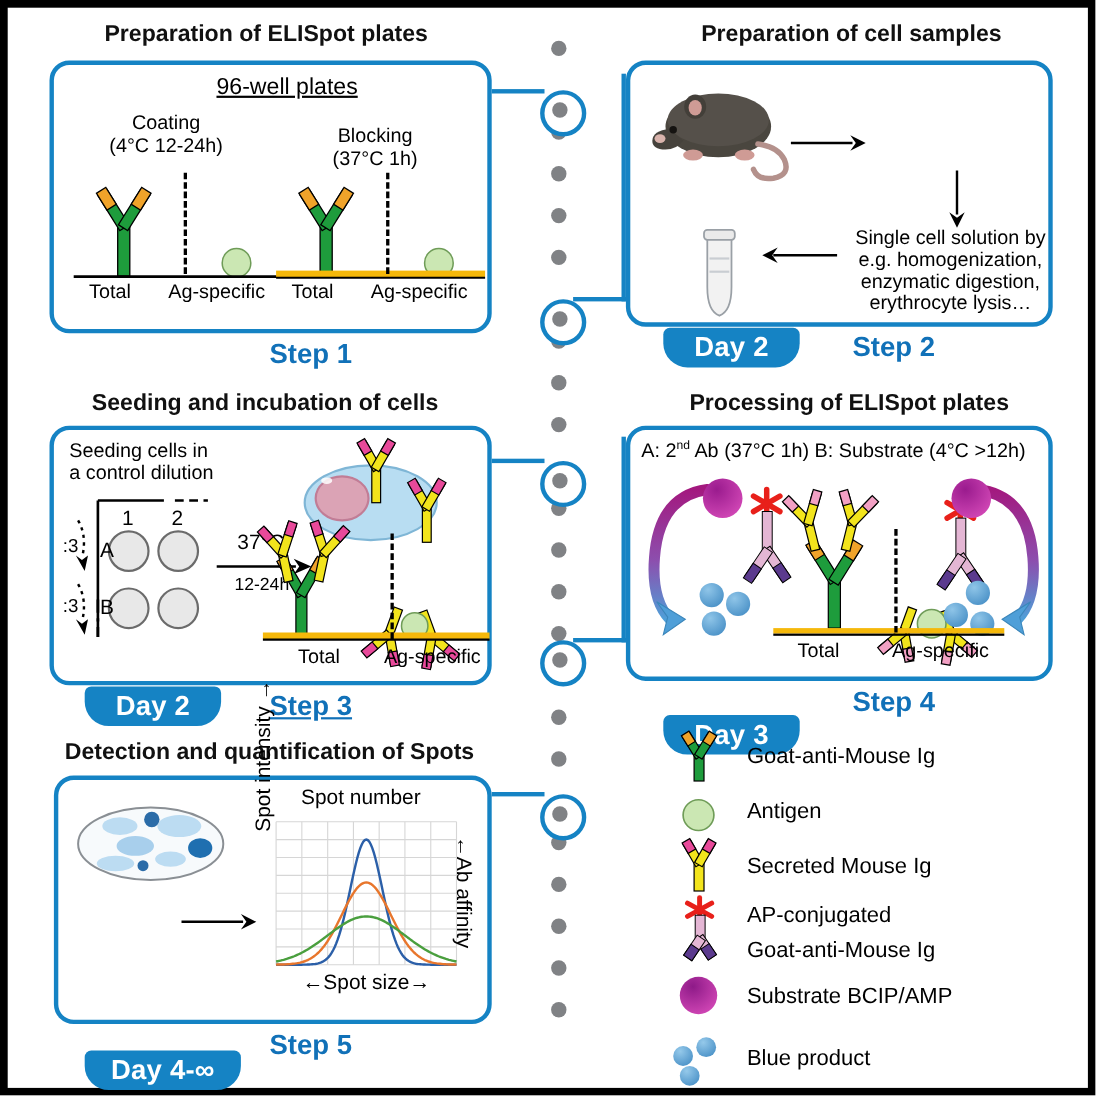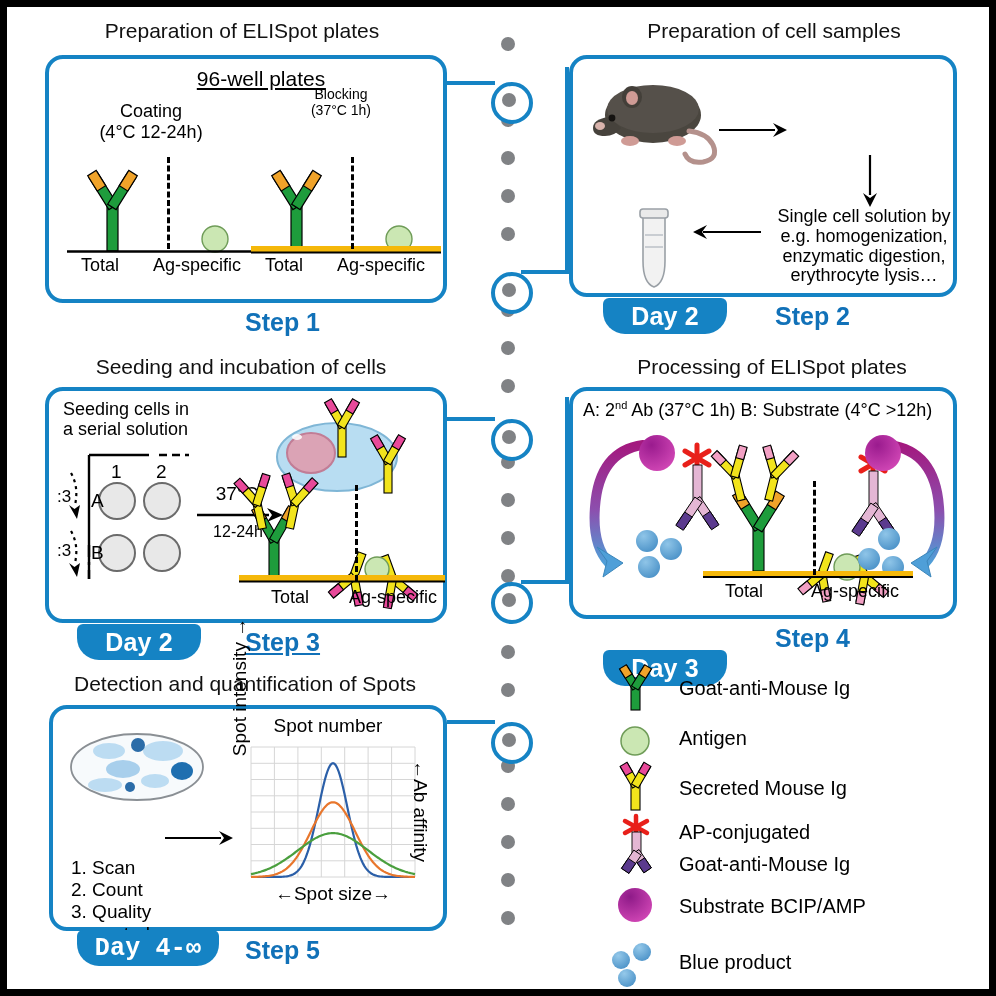--- a/index.html
+++ b/index.html
@@ -1,21 +1,21 @@
 <!DOCTYPE html>
 <html><head>
 <meta charset="utf-8">
 <style>
   html,body{margin:0;padding:0;background:#fff;}
   body{width:996px;height:996px;overflow:hidden;
        font-family:"Liberation Sans","DejaVu Sans",sans-serif;color:#000;}
   #root{position:relative;width:996px;height:996px;box-sizing:border-box;
         border:7px solid #000;background:#fff;}
   .abs{position:absolute;}
-  .ttl{font-size:21px;font-weight:400;text-align:center;color:#111;white-space:nowrap;}
+  .ttl{font-size:21px;font-weight:700;text-align:center;color:#111;white-space:nowrap;}
   .panel{position:absolute;border:4px solid #1583c4;border-radius:18px;background:#fff;box-sizing:border-box;}
   .daybadge{position:absolute;background:#1583c4;color:#fff;font-weight:bold;font-size:25px;
             display:flex;align-items:center;justify-content:center;
             border-radius:6px 6px 22px 22px;letter-spacing:.2px;}
   .steplbl{position:absolute;color:#1171b8;font-weight:bold;font-size:25px;white-space:nowrap;}
   .txt{position:absolute;font-size:17px;line-height:1.12;color:#000;}
   .ctr{text-align:center;}
   .lbl{position:absolute;font-size:18px;color:#000;white-space:nowrap;}
   .legtxt{position:absolute;font-size:20px;color:#000;white-space:nowrap;line-height:1.2;}
   .baseline{position:absolute;background:#000;height:2px;}
@@ -106,21 +106,21 @@
       </g>
 
       <circle cx="148" cy="78" r="13" fill="#cbe7b3" stroke="#6f9c58" stroke-width="1.4"></circle>
 
       <line x1="0" y1="90.5" x2="190" y2="90.5" stroke="#000" stroke-width="2.4"></line>
     </svg>
     <div class="dashv" style="left:118px;top:98px;height:92px;"></div>
     <div class="lbl" style="left:32px;top:196px;">Total</div>
     <div class="lbl" style="left:104px;top:196px;">Ag-specific</div>
 
-    <div class="abs ctr" style="left:212px;top:28px;width:160px;font-size:14px;line-height:1.14;">
+    <div class="abs ctr" style="left:212px;top:54px;width:160px;font-size:18px;line-height:1.14;">
       <div>Blocking</div>
       <div>(37°C 1h)</div>
     </div>
 
     <svg class="abs" style="left:202px;top:102px;" width="190" height="110" viewBox="0 0 190 110">
       <g stroke="#000" stroke-width="1.2">
         <rect x="40" y="42" width="11" height="48" fill="#1e9c3c"></rect>
         <g transform="rotate(-32 45.5 44)">
             <rect x="40" y="8" width="10" height="38" fill="#1e9c3c"></rect>
             <rect x="40" y="6" width="10" height="18" fill="#f0a32a"></rect>
@@ -188,21 +188,21 @@
   </div>
 
   <div class="daybadge" style="left:596px;top:291px;width:124px;height:36px;">Day 2</div>
   <div class="steplbl" style="left:768px;top:295px;">Step 2</div>
 
   <div class="ttl abs" style="left:24px;top:348px;width:420px;">Seeding and incubation of cells</div>
 
   <div class="panel" style="left:38px;top:380px;width:402px;height:236px;">
     <div class="txt" style="left:14px;top:8px;font-size:18px;line-height:1.12;">
       <div>Seeding cells in</div>
-      <div>a serial solution</div>
+      <div>a control dilution</div>
     </div>
 
     <svg class="abs" style="left:8px;top:58px;" width="200" height="150" viewBox="0 0 200 150">
       <line x1="32" y1="6" x2="92" y2="6" stroke="#000" stroke-width="2.4"></line>
       <line x1="102" y1="6" x2="132" y2="6" stroke="#000" stroke-width="2.4" stroke-dasharray="8 5"></line>
       <path d="M32 6 L32 130" stroke="#000" stroke-width="2.4" stroke-dasharray="40 0"></path>
       <path d="M32 96 L32 130" stroke="#000" stroke-width="2.4" stroke-dasharray="12 5 3 5"></path>
       <g>
         <circle cx="60" cy="52" r="18" fill="#e8e8e8" stroke="#6b6b6b" stroke-width="2"></circle>
         <circle cx="105" cy="52" r="18" fill="#e8e8e8" stroke="#6b6b6b" stroke-width="2"></circle>
@@ -503,26 +503,20 @@
       <circle cx="71" cy="16" r="7" fill="#2b6ca8"></circle>
       <circle cx="63" cy="58" r="5" fill="#2b6ca8"></circle>
       <ellipse cx="115" cy="42" rx="11" ry="9" fill="#1f6fb0"></ellipse>
     </svg>
 
     <svg class="abs" style="left:112px;top:120px;" width="70" height="18" viewBox="0 0 70 18">
       <line x1="0" y1="9" x2="56" y2="9" stroke="#000" stroke-width="2.2"></line>
       <path d="M54 2 L68 9 L54 16 L59 9 Z" fill="#000"></path>
     </svg>
 
-    <div class="txt" style="left:18px;top:148px;font-size:19px;line-height:1.16;">
-      <div>1. Scan</div>
-      <div>2. Count</div>
-      <div>3. Quality</div>
-      <div style="padding-left:22px;">control</div>
-    </div>
 
     <div class="abs ctr" style="left:180px;top:6px;width:190px;font-size:19px;">Spot number</div>
     <div class="abs" style="left:176px;top:48px;width:140px;font-size:19px;transform:rotate(-90deg);transform-origin:left top;text-align:center;white-space:nowrap;">Spot intensity →</div>
     <svg class="abs" style="left:198px;top:38px;" width="164" height="130" viewBox="0 0 164 130">
         <line x1="0.0" y1="0" x2="0.0" y2="130" stroke="#d6d6d6" stroke-width="1"></line>
         <line x1="23.4" y1="0" x2="23.4" y2="130" stroke="#d6d6d6" stroke-width="1"></line>
         <line x1="46.9" y1="0" x2="46.9" y2="130" stroke="#d6d6d6" stroke-width="1"></line>
         <line x1="70.3" y1="0" x2="70.3" y2="130" stroke="#d6d6d6" stroke-width="1"></line>
         <line x1="93.7" y1="0" x2="93.7" y2="130" stroke="#d6d6d6" stroke-width="1"></line>
         <line x1="117.1" y1="0" x2="117.1" y2="130" stroke="#d6d6d6" stroke-width="1"></line>
@@ -538,21 +532,21 @@
         <line x1="0" y1="113.8" x2="164" y2="113.8" stroke="#d6d6d6" stroke-width="1"></line>
         <line x1="0" y1="130.0" x2="164" y2="130.0" stroke="#d6d6d6" stroke-width="1"></line>
         <path d="M0.00 130.00 L1.37 130.00 L2.73 130.00 L4.10 130.00 L5.47 130.00 L6.83 130.00 L8.20 130.00 L9.57 130.00 L10.93 130.00 L12.30 130.00 L13.67 130.00 L15.03 130.00 L16.40 130.00 L17.77 129.99 L19.13 129.99 L20.50 129.99 L21.87 129.98 L23.23 129.97 L24.60 129.95 L25.97 129.93 L27.33 129.90 L28.70 129.86 L30.07 129.81 L31.43 129.73 L32.80 129.63 L34.17 129.50 L35.53 129.32 L36.90 129.08 L38.27 128.78 L39.63 128.38 L41.00 127.88 L42.37 127.25 L43.73 126.46 L45.10 125.49 L46.47 124.29 L47.83 122.85 L49.20 121.11 L50.57 119.06 L51.93 116.65 L53.30 113.85 L54.67 110.63 L56.03 106.98 L57.40 102.89 L58.77 98.35 L60.13 93.37 L61.50 87.98 L62.87 82.23 L64.23 76.16 L65.60 69.86 L66.97 63.42 L68.33 56.93 L69.70 50.52 L71.07 44.31 L72.43 38.43 L73.80 33.00 L75.17 28.17 L76.53 24.03 L77.90 20.69 L79.27 18.25 L80.63 16.75 L82.00 16.25 L83.37 16.75 L84.73 18.25 L86.10 20.69 L87.47 24.03 L88.83 28.17 L90.20 33.00 L91.57 38.43 L92.93 44.31 L94.30 50.52 L95.67 56.93 L97.03 63.42 L98.40 69.86 L99.77 76.16 L101.13 82.23 L102.50 87.98 L103.87 93.37 L105.23 98.35 L106.60 102.89 L107.97 106.98 L109.33 110.63 L110.70 113.85 L112.07 116.65 L113.43 119.06 L114.80 121.11 L116.17 122.85 L117.53 124.29 L118.90 125.49 L120.27 126.46 L121.63 127.25 L123.00 127.88 L124.37 128.38 L125.73 128.78 L127.10 129.08 L128.47 129.32 L129.83 129.50 L131.20 129.63 L132.57 129.73 L133.93 129.81 L135.30 129.86 L136.67 129.90 L138.03 129.93 L139.40 129.95 L140.77 129.97 L142.13 129.98 L143.50 129.99 L144.87 129.99 L146.23 129.99 L147.60 130.00 L148.97 130.00 L150.33 130.00 L151.70 130.00 L153.07 130.00 L154.43 130.00 L155.80 130.00 L157.17 130.00 L158.53 130.00 L159.90 130.00 L161.27 130.00 L162.63 130.00 L164.00 130.00 " fill="none" stroke="#2b5fa8" stroke-width="2.2"></path>
         <path d="M0.00 129.92 L1.37 129.89 L2.73 129.87 L4.10 129.84 L5.47 129.80 L6.83 129.75 L8.20 129.69 L9.57 129.63 L10.93 129.54 L12.30 129.45 L13.67 129.33 L15.03 129.19 L16.40 129.03 L17.77 128.84 L19.13 128.62 L20.50 128.36 L21.87 128.06 L23.23 127.71 L24.60 127.31 L25.97 126.86 L27.33 126.34 L28.70 125.75 L30.07 125.09 L31.43 124.34 L32.80 123.51 L34.17 122.58 L35.53 121.54 L36.90 120.41 L38.27 119.15 L39.63 117.79 L41.00 116.30 L42.37 114.69 L43.73 112.95 L45.10 111.09 L46.47 109.10 L47.83 106.99 L49.20 104.76 L50.57 102.43 L51.93 99.98 L53.30 97.45 L54.67 94.83 L56.03 92.15 L57.40 89.42 L58.77 86.65 L60.13 83.87 L61.50 81.09 L62.87 78.34 L64.23 75.64 L65.60 73.02 L66.97 70.50 L68.33 68.09 L69.70 65.84 L71.07 63.75 L72.43 61.85 L73.80 60.15 L75.17 58.69 L76.53 57.47 L77.90 56.51 L79.27 55.81 L80.63 55.39 L82.00 55.25 L83.37 55.39 L84.73 55.81 L86.10 56.51 L87.47 57.47 L88.83 58.69 L90.20 60.15 L91.57 61.85 L92.93 63.75 L94.30 65.84 L95.67 68.09 L97.03 70.50 L98.40 73.02 L99.77 75.64 L101.13 78.34 L102.50 81.09 L103.87 83.87 L105.23 86.65 L106.60 89.42 L107.97 92.15 L109.33 94.83 L110.70 97.45 L112.07 99.98 L113.43 102.43 L114.80 104.76 L116.17 106.99 L117.53 109.10 L118.90 111.09 L120.27 112.95 L121.63 114.69 L123.00 116.30 L124.37 117.79 L125.73 119.15 L127.10 120.41 L128.47 121.54 L129.83 122.58 L131.20 123.51 L132.57 124.34 L133.93 125.09 L135.30 125.75 L136.67 126.34 L138.03 126.86 L139.40 127.31 L140.77 127.71 L142.13 128.06 L143.50 128.36 L144.87 128.62 L146.23 128.84 L147.60 129.03 L148.97 129.19 L150.33 129.33 L151.70 129.45 L153.07 129.54 L154.43 129.63 L155.80 129.69 L157.17 129.75 L158.53 129.80 L159.90 129.84 L161.27 129.87 L162.63 129.89 L164.00 129.92 " fill="none" stroke="#e8762c" stroke-width="2.2"></path>
         <path d="M0.00 127.12 L1.37 126.84 L2.73 126.55 L4.10 126.24 L5.47 125.90 L6.83 125.55 L8.20 125.16 L9.57 124.76 L10.93 124.32 L12.30 123.86 L13.67 123.37 L15.03 122.86 L16.40 122.32 L17.77 121.74 L19.13 121.14 L20.50 120.51 L21.87 119.85 L23.23 119.16 L24.60 118.44 L25.97 117.69 L27.33 116.91 L28.70 116.11 L30.07 115.28 L31.43 114.42 L32.80 113.53 L34.17 112.62 L35.53 111.69 L36.90 110.74 L38.27 109.77 L39.63 108.79 L41.00 107.78 L42.37 106.77 L43.73 105.75 L45.10 104.72 L46.47 103.68 L47.83 102.65 L49.20 101.62 L50.57 100.59 L51.93 99.57 L53.30 98.57 L54.67 97.58 L56.03 96.61 L57.40 95.66 L58.77 94.74 L60.13 93.85 L61.50 92.99 L62.87 92.17 L64.23 91.39 L65.60 90.65 L66.97 89.96 L68.33 89.32 L69.70 88.73 L71.07 88.20 L72.43 87.72 L73.80 87.30 L75.17 86.95 L76.53 86.65 L77.90 86.42 L79.27 86.26 L80.63 86.16 L82.00 86.13 L83.37 86.16 L84.73 86.26 L86.10 86.42 L87.47 86.65 L88.83 86.95 L90.20 87.30 L91.57 87.72 L92.93 88.20 L94.30 88.73 L95.67 89.32 L97.03 89.96 L98.40 90.65 L99.77 91.39 L101.13 92.17 L102.50 92.99 L103.87 93.85 L105.23 94.74 L106.60 95.66 L107.97 96.61 L109.33 97.58 L110.70 98.57 L112.07 99.57 L113.43 100.59 L114.80 101.62 L116.17 102.65 L117.53 103.68 L118.90 104.72 L120.27 105.75 L121.63 106.77 L123.00 107.78 L124.37 108.79 L125.73 109.77 L127.10 110.74 L128.47 111.69 L129.83 112.62 L131.20 113.53 L132.57 114.42 L133.93 115.28 L135.30 116.11 L136.67 116.91 L138.03 117.69 L139.40 118.44 L140.77 119.16 L142.13 119.85 L143.50 120.51 L144.87 121.14 L146.23 121.74 L147.60 122.32 L148.97 122.86 L150.33 123.37 L151.70 123.86 L153.07 124.32 L154.43 124.76 L155.80 125.16 L157.17 125.55 L158.53 125.90 L159.90 126.24 L161.27 126.55 L162.63 126.84 L164.00 127.12 " fill="none" stroke="#4a9f3e" stroke-width="2.2"></path>
       </svg>
     <div class="abs ctr" style="left:190px;top:174px;width:180px;font-size:19px;">←Spot size→</div>
     <div class="abs" style="left:378px;top:32px;width:140px;font-size:19px;transform:rotate(90deg);transform-origin:left top;text-align:center;white-space:nowrap;">←Ab affinity</div>
   </div>
 
-  <div class="daybadge" style="left:70px;top:923px;width:142px;height:36px;font-family:Liberation Mono, monospace;">Day 4-∞</div>
+  <div class="daybadge" style="left:70px;top:948px;width:142px;height:36px;">Day 4-∞</div>
   <div class="steplbl" style="left:238px;top:929px;">Step 5</div>
 
   <div class="abs" style="left:590px;top:655px;width:400px;height:330px;">
 
     <svg class="abs" style="left:14px;top:2px;" width="50" height="48" viewBox="0 0 50 48">
       <g stroke="#000" stroke-width="1.1">
         <rect x="20" y="20" width="9" height="26" fill="#1e9c3c"></rect>
         <g transform="rotate(-32 24.5 22)">
             <rect x="20" y="0" width="8" height="24" fill="#1e9c3c"></rect>
             <rect x="20" y="-1" width="8" height="11" fill="#f0a32a"></rect>

